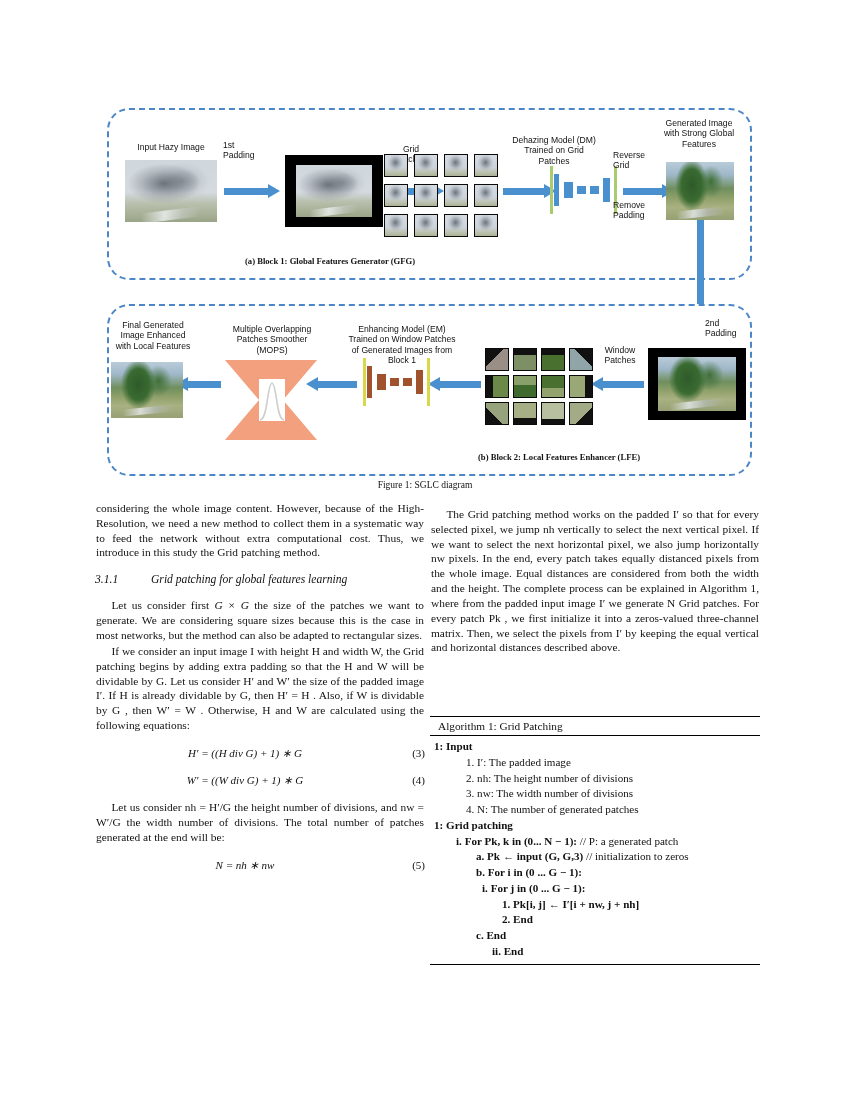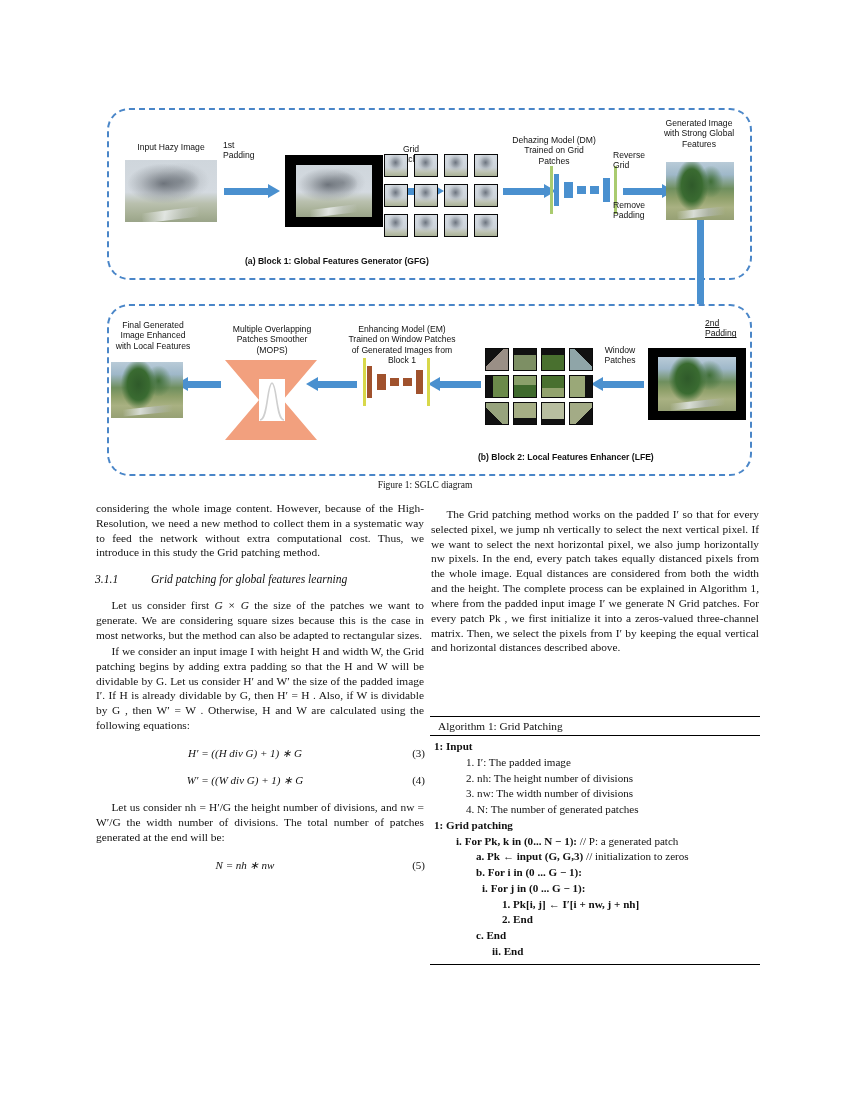--- a/index.html
+++ b/index.html
@@ -21,21 +21,21 @@
     position:absolute;
     border: 2px dashed #4a86c8;
     border-radius: 22px;
     background:#fff;
   }
   #block1 { left:12px; top:0px; width:645px; height:172px; }
   #block2 { left:12px; top:196px; width:645px; height:172px; }
 
   .blk-caption {
     position:absolute;
-    font-family:Liberation Sans, sans-serif;
+    font-family:Liberation Serif, serif;
     font-weight:bold;
     font-size:8.6px;
     color:#111;
     white-space:nowrap;
   }
 
   .lbl {
     position:absolute;
     font-family:"Liberation Sans", sans-serif;
     font-size:8.6px;
@@ -210,21 +210,21 @@
 with Strong Global
 Features</div>
     <div class="photo photo-clear" style="left:571px; top:54px; width:68px; height:58px;"></div>
 
     <div class="blk-caption" style="left:150px; top:148px;">(a) Block 1: Global Features Generator (GFG)</div>
 
     <div class="arrow-d" style="left:602px; top:112px; height:104px;"></div>
 
     <div class="block" id="block2"></div>
 
-    <div class="lbl" style="left:610px; top:210px; width:44px; text-align:left;text-decoration:underline;">2nd
+    <div class="lbl" style="left:610px; top:210px; width:44px; text-align:left;">2nd
 Padding</div>
 
     <div class="padded" style="left:553px; top:240px; width:98px; height:72px; position:absolute;">
       <div class="photo photo-clear" style="width:78px; height:54px;"></div>
     </div>
 
     <div class="arrow-l" style="left:507px; top:273px; width:42px;"></div>
 
     <div class="lbl" style="left:500px; top:237px; width:50px;">Window
 Patches</div>

